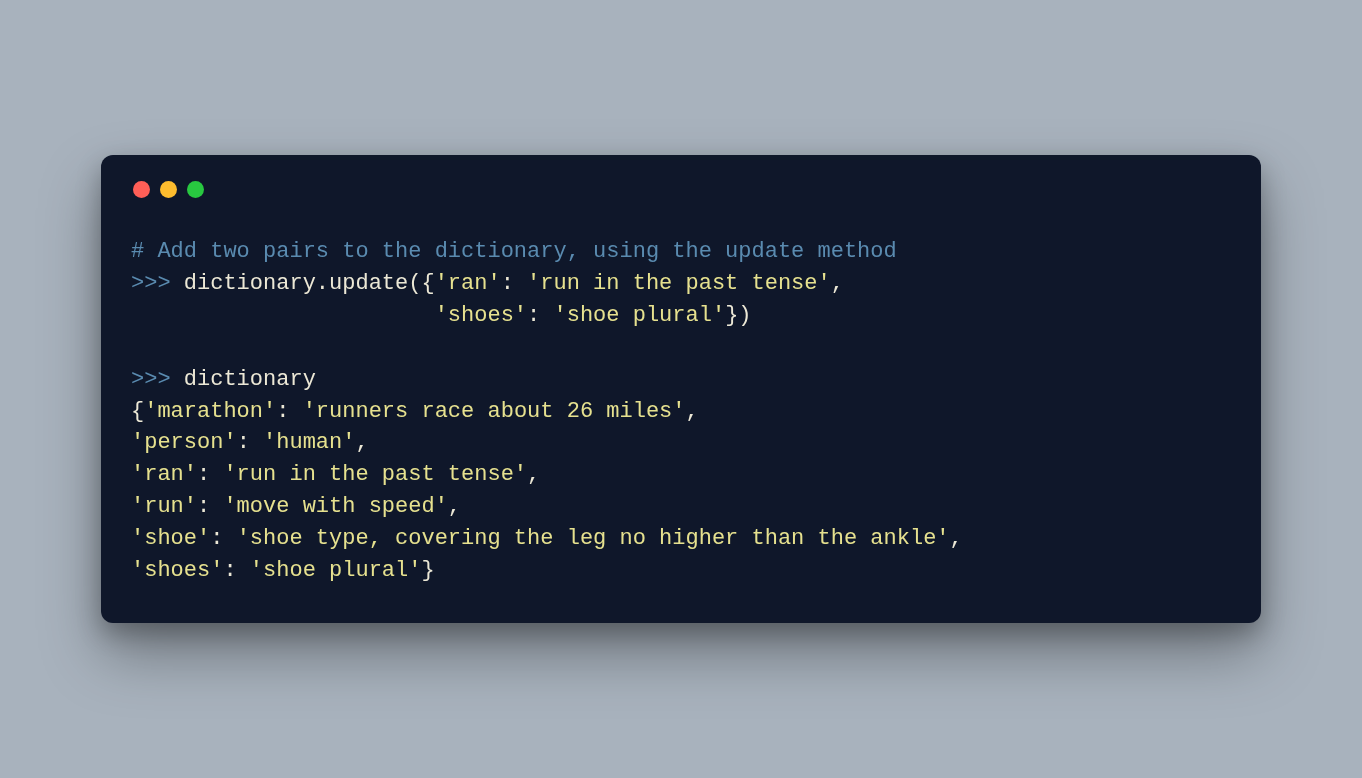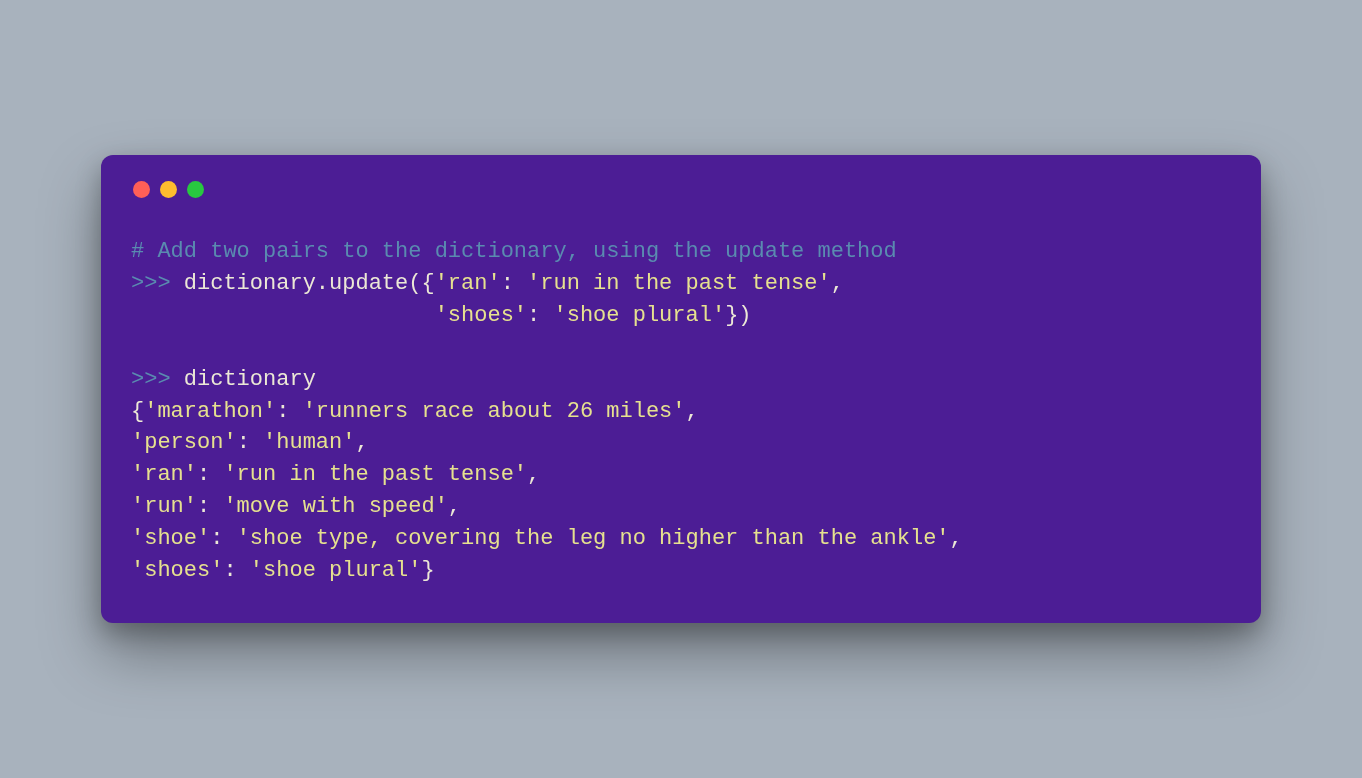--- a/index.html
+++ b/index.html
@@ -10,21 +10,21 @@
     body {
       background: #a8b2bd;
       width: 1362px;
       height: 778px;
       display: flex;
       align-items: center;
       justify-content: center;
       font-family: Menlo, Monaco, Consolas, "Courier New", monospace;
     }
     .terminal-window {
-      background: #4c1d95;
+      background: #0f172a;
       width: 1160px;
       border-radius: 12px;
       box-shadow: 0 30px 60px rgba(0,0,0,0.35), 0 10px 25px rgba(0,0,0,0.25);
       padding: 26px 26px 36px 30px;
     }
     .titlebar {
       display: flex;
       gap: 10px;
       margin-bottom: 38px;
       padding-left: 2px;

